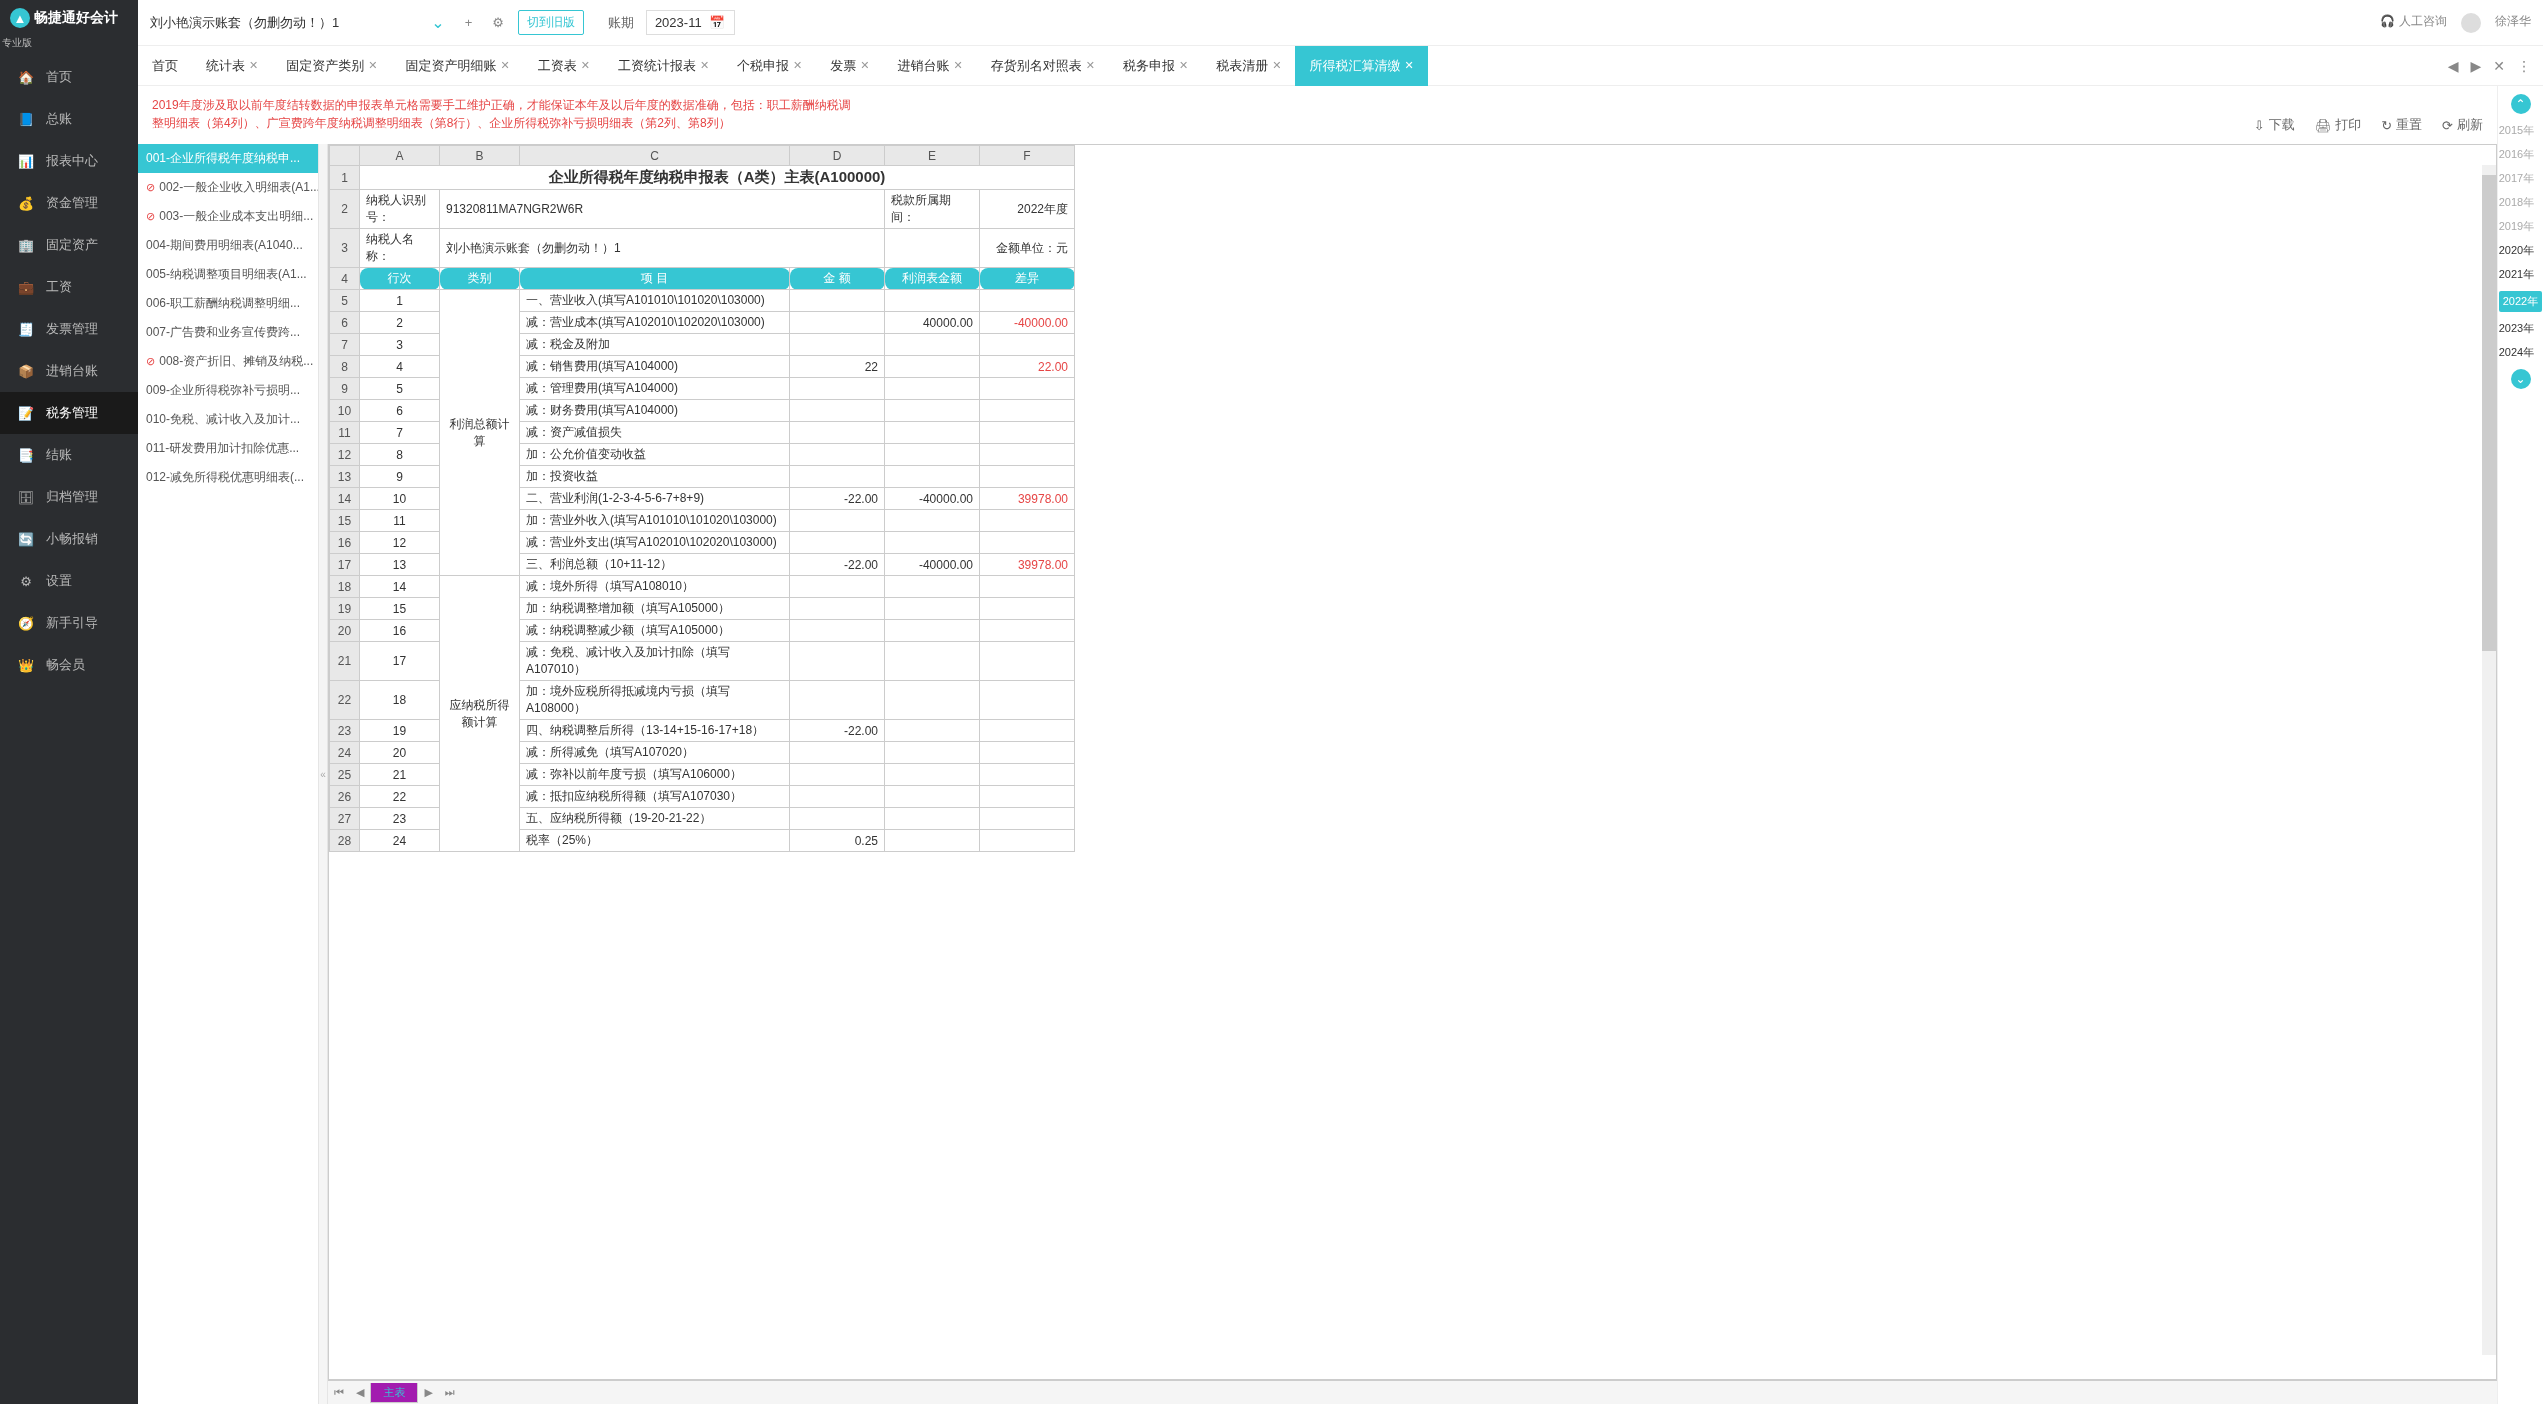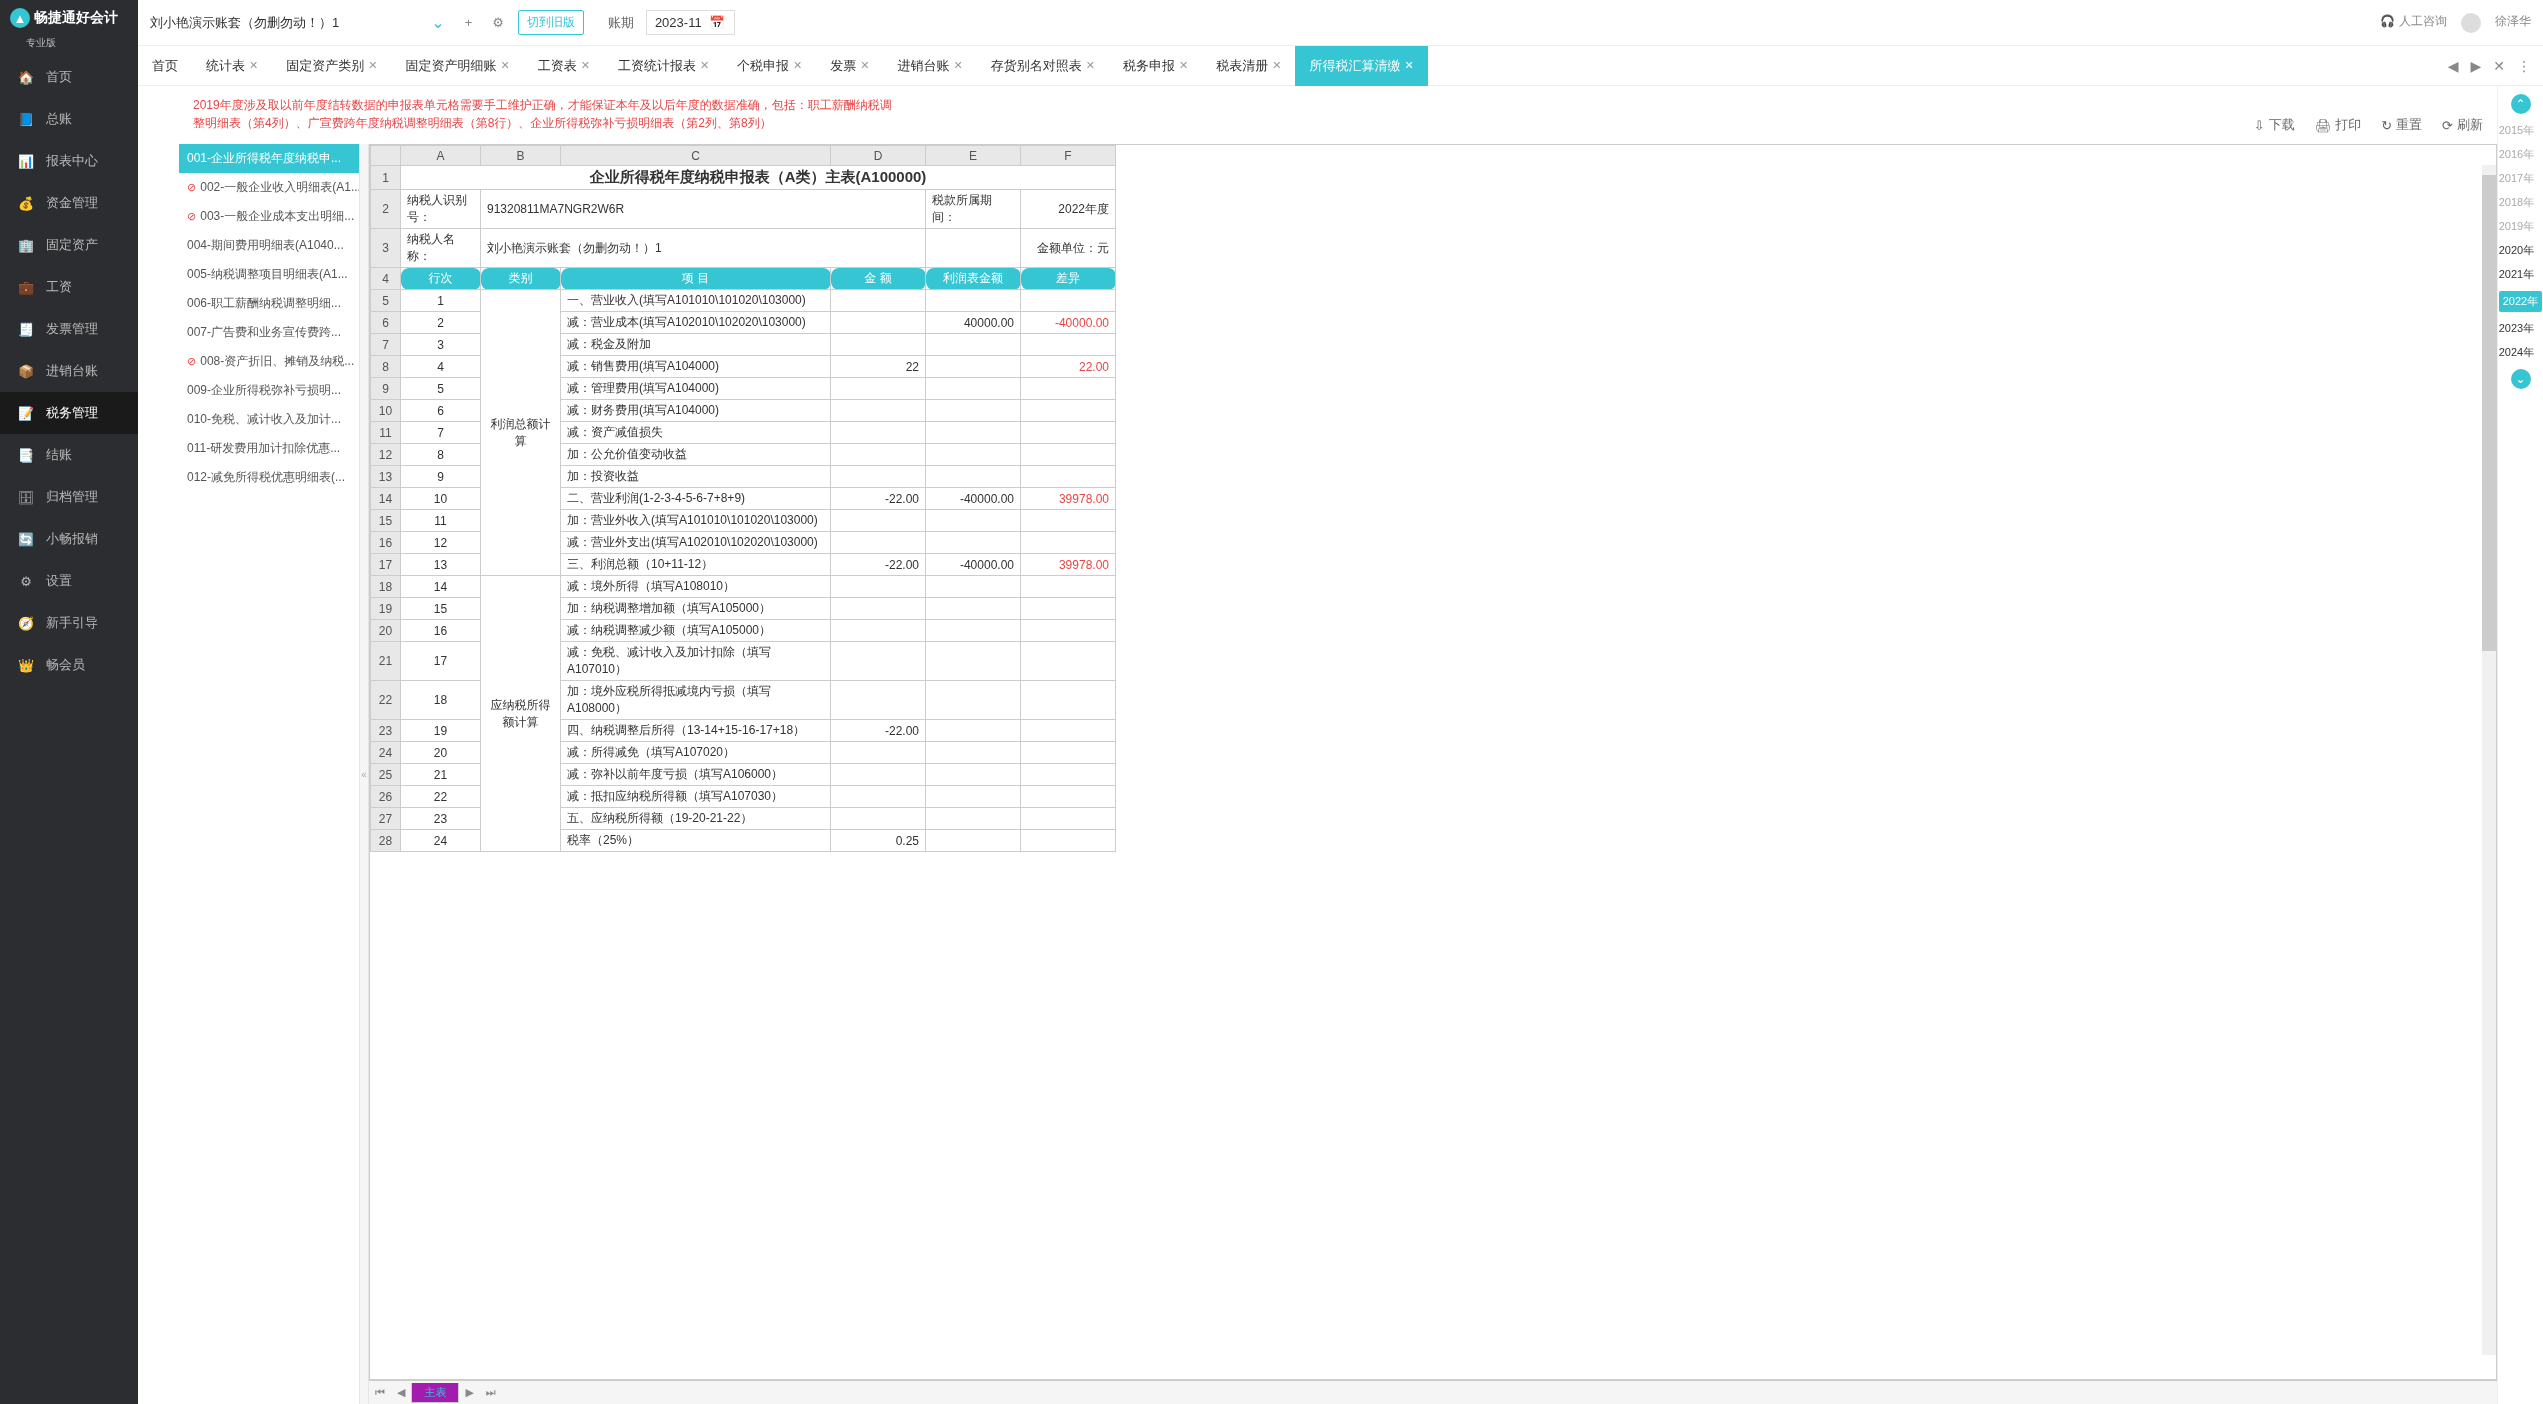--- a/index.html
+++ b/index.html
@@ -3,21 +3,21 @@
   <meta charset="utf-8">
   <style>
     * { margin: 0; padding: 0; box-sizing: border-box; font-family: "Microsoft YaHei", sans-serif; }
     body { display: flex; height: 100vh; overflow: hidden; font-size: 13px; color: #333; }
     
     
     .sidebar { width: 138px; background: #2b2d30; color: #b8b8b8; flex-shrink: 0; display: flex; flex-direction: column; }
     .logo { padding: 8px 10px; color: #fff; display: flex; align-items: center; gap: 4px; }
     .logo-icon { width: 20px; height: 20px; background: #36c6d3; border-radius: 50%; display: flex; align-items: center; justify-content: center; color: #fff; font-weight: bold; }
     .logo-text { font-size: 14px; font-weight: bold; color: #fff; }
-    .logo-sub { font-size: 10px; color: #b8b8b8; padding: 0 26px 6px; }
+    .logo-sub { font-size: 10px; color: #b8b8b8; padding: 0 2px 6px; }
     .nav-item { padding: 12px 18px; display: flex; align-items: center; gap: 12px; cursor: pointer; font-size: 13px; }
     .nav-item.active { background: #1a1a1a; color: #fff; }
     .nav-icon { width: 16px; height: 16px; display: inline-flex; align-items: center; justify-content: center; }
     
     
     .main { flex: 1; display: flex; flex-direction: column; overflow: hidden; }
     
     
     .topbar { height: 46px; display: flex; align-items: center; padding: 0 12px; border-bottom: 1px solid #eee; gap: 12px; }
     .chevron-down { color: #36c6d3; font-size: 16px; margin-left: 80px; }
@@ -32,21 +32,21 @@
     
     .tabs-bar { height: 40px; display: flex; align-items: center; border-bottom: 1px solid #eee; position: relative; }
     .tab { padding: 0 14px; height: 40px; display: flex; align-items: center; gap: 4px; cursor: pointer; font-size: 13px; color: #333; }
     .tab-close { color: #999; font-size: 11px; }
     .tab.active { background: #36c6d3; color: #fff; }
     .tab.active .tab-close { color: #fff; }
     .tabs-controls { margin-left: auto; display: flex; align-items: center; gap: 12px; padding: 0 12px; color: #888; }
     .tabs-controls span { cursor: pointer; font-size: 14px; }
     
     
-    .content { flex: 1; display: flex; overflow: hidden; position: relative; padding-left: 41px; }
+    .content { flex: 1; display: flex; overflow: hidden; position: relative; }
     
     
     .content-main { flex: 1; display: flex; flex-direction: column; overflow: hidden; }
     .warning-row { display: flex; padding: 10px 14px; align-items: flex-start; }
     .warning-text { color: #e64545; font-size: 12px; flex: 1; line-height: 1.5; max-width: 700px; }
     .toolbar-right { margin-left: auto; display: flex; gap: 20px; color: #666; font-size: 13px; padding-top: 20px; }
     .toolbar-right span { cursor: pointer; display: flex; align-items: center; gap: 4px; }
     
     
     .content-body { flex: 1; display: flex; overflow: hidden; }

